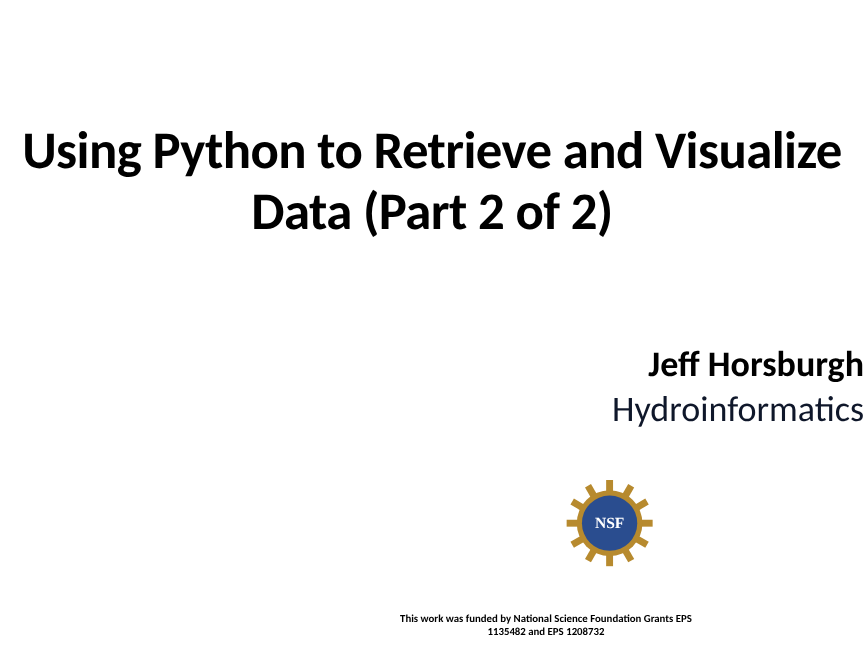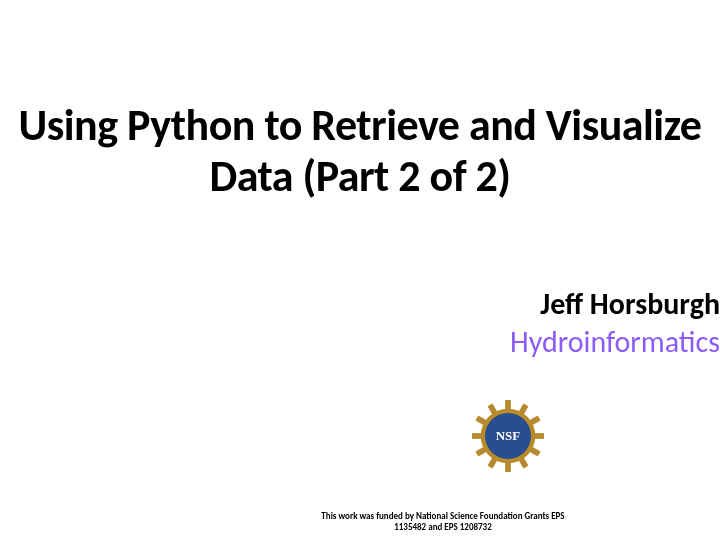--- a/index.html
+++ b/index.html
@@ -38,26 +38,26 @@
     font-size: 30px;
     line-height: 1.25;
     color: #3f3f3f;
   }
   .author {
     font-weight: 700;
     color: #000000;
   }
   .course, .term {
     font-weight: 400;
-    color: #8b5cf6;
+    color: #0f172a;
   }
   .footer-note {
     position: absolute;
     bottom: 8px;
-    right: 16px;
+    right: 4px;
     width: 250px;
     text-align: center;
     font-size: 9px;
     line-height: 1.15;
     font-weight: 600;
     color: #000000;
   }
   .logo {
     position: absolute;
     right: 40px;

